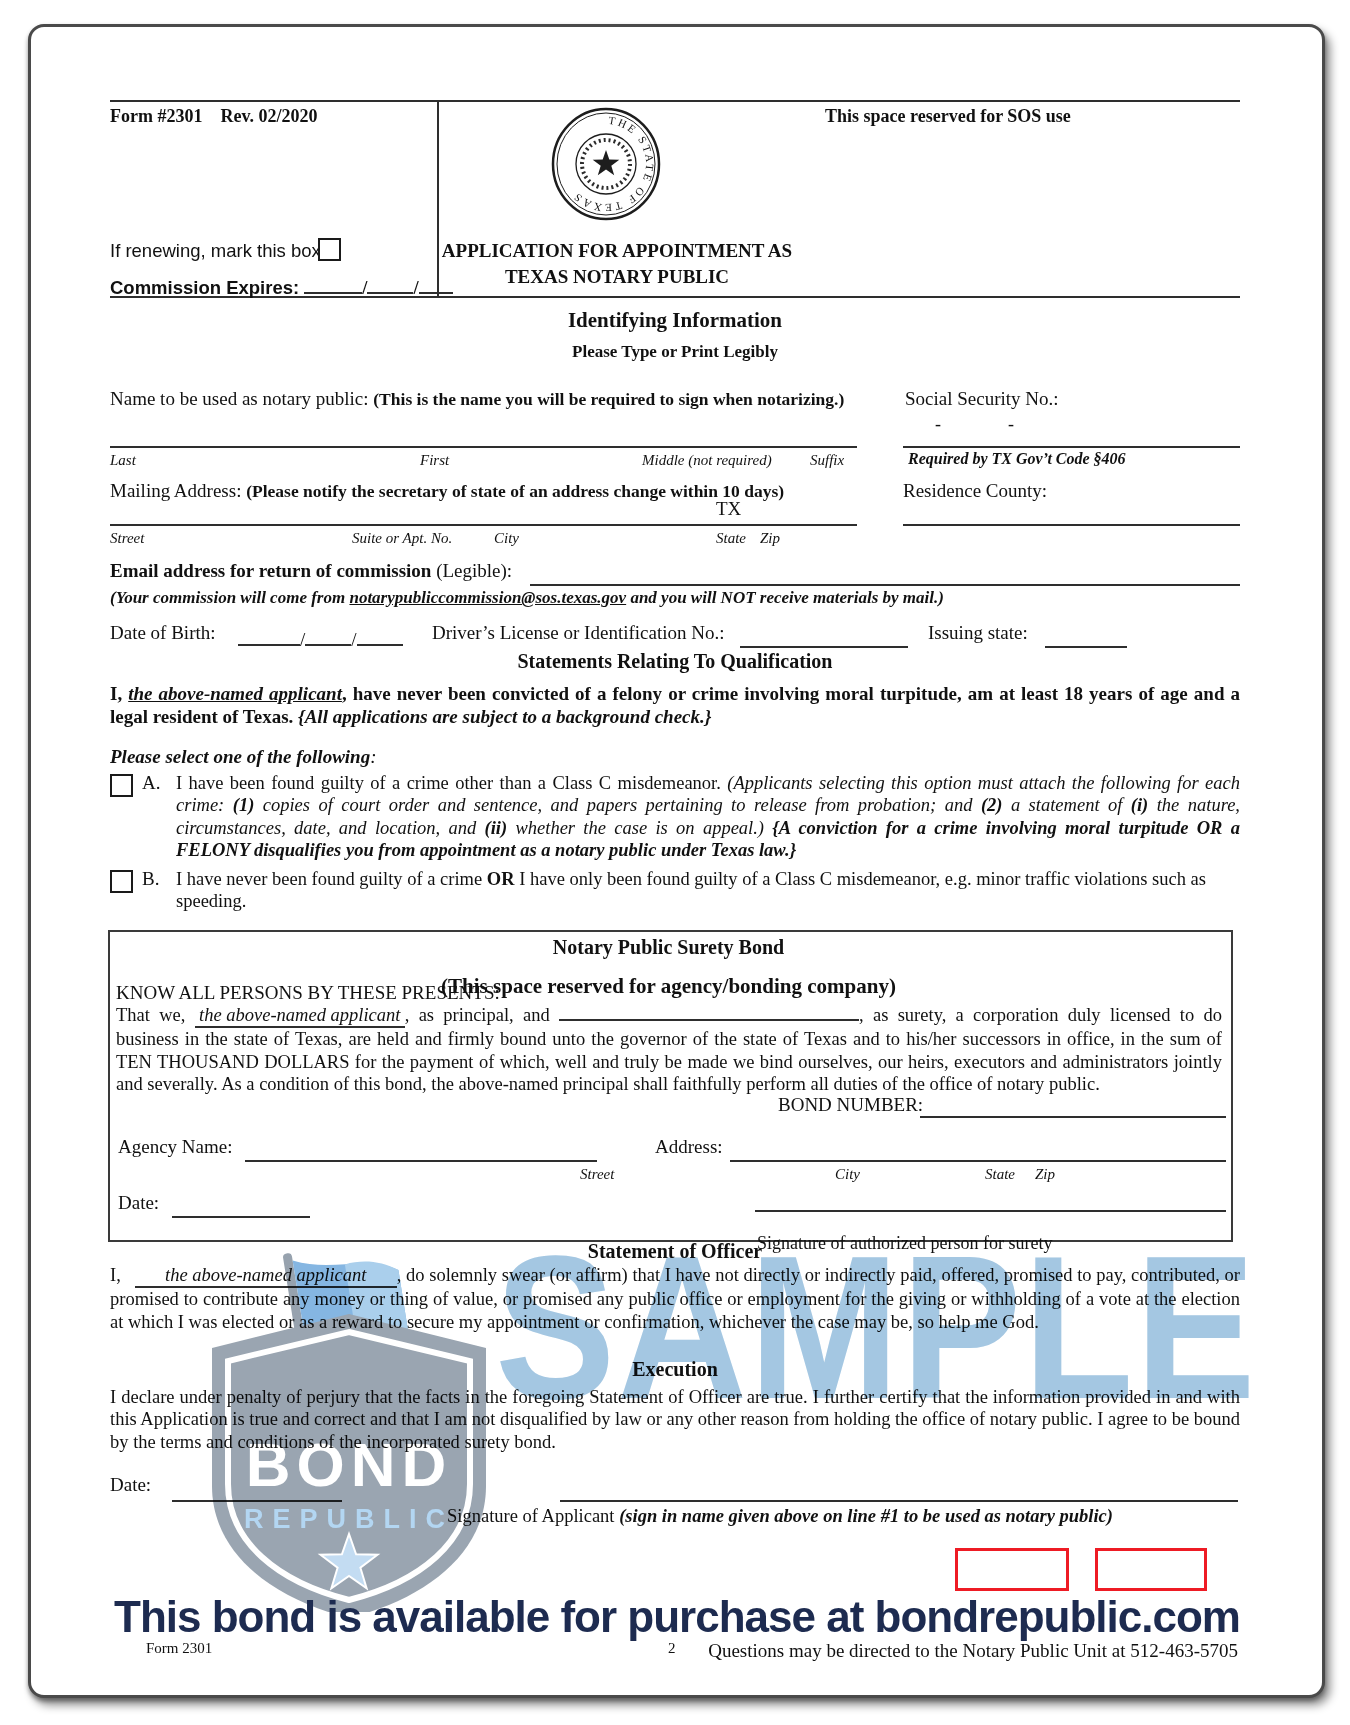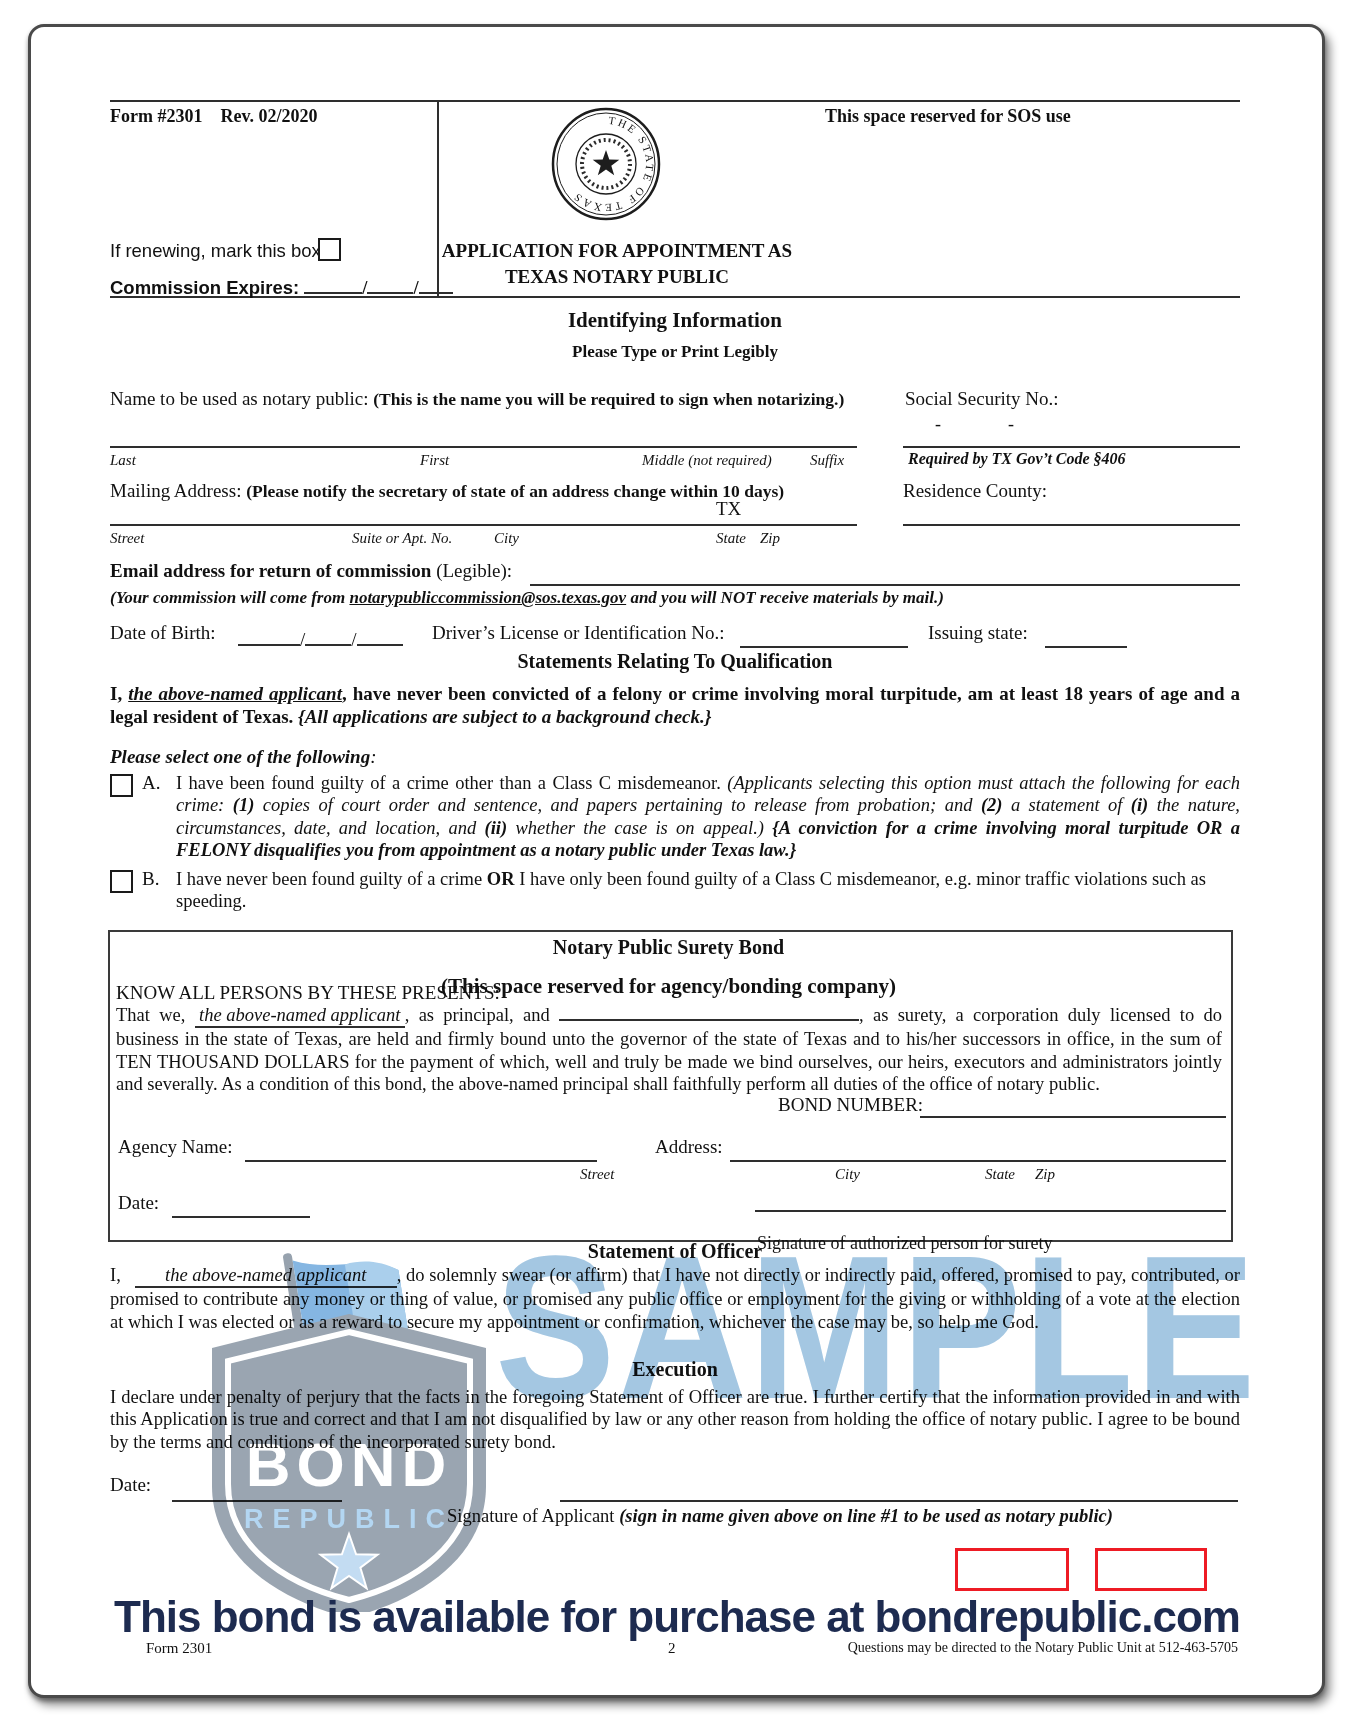--- a/index.html
+++ b/index.html
@@ -177,21 +177,21 @@
   <div class="ln" style="left:560px;top:1500px;width:678px;"></div>
   <div class="abs serif" style="left:447px;top:1506px;font-size:18.5px;">
     <span>Signature of Applicant </span><span class="bi">(sign in name given above on line #1 to be used as notary public)</span>
   </div>
 
   <div class="redbox" style="left:955px;top:1548px;width:108px;height:37px;z-index:6;"></div>
   <div class="redbox" style="left:1095px;top:1548px;width:106px;height:37px;z-index:6;"></div>
 
   <div class="abs serif" style="left:146px;top:1640px;font-size:15px;z-index:4;">Form 2301</div>
   <div class="abs serif" style="left:668px;top:1640px;font-size:15px;z-index:4;">2</div>
-  <div class="abs serif" style="left:700px;top:1640px;width:538px;text-align:right;font-size:14px;z-index:4;">Questions may be directed to the Notary Public Unit at 512-463-5705</div>
+  <div class="abs serif" style="left:700px;top:1640px;width:538px;text-align:right;font-size:19px;z-index:4;">Questions may be directed to the Notary Public Unit at 512-463-5705</div>
 
   <div class="abs wm" style="left:495px;top:1224px;z-index:5;font-family:'Liberation Sans',sans-serif;font-weight:bold;font-size:205px;line-height:1;color:#a4c7e2;letter-spacing:2px;transform:scaleX(0.88);transform-origin:left top;white-space:nowrap;">SAMPLE</div>
 
   <svg class="abs wm" style="left:188px;top:1248px;z-index:5;" width="322" height="364" viewBox="0 0 322 364">
     <g transform="rotate(-9 110 40)">
       <rect x="100" y="4" width="9" height="190" rx="4" fill="#97a2ae"></rect>
       <path d="M109,12 C146,30 182,18 212,38 L212,122 C182,102 146,114 109,96 Z" fill="#85b6e2"></path>
       <path d="M160,24 C178,22 196,26 212,38 L212,122 C196,110 178,106 160,108 Z" fill="#aacfec"></path>
     </g>
     <path d="M161,66 L298,100 L298,238 C298,304 240,350 161,370 C82,350 24,304 24,238 L24,100 Z" fill="#9aa5b1"></path>

